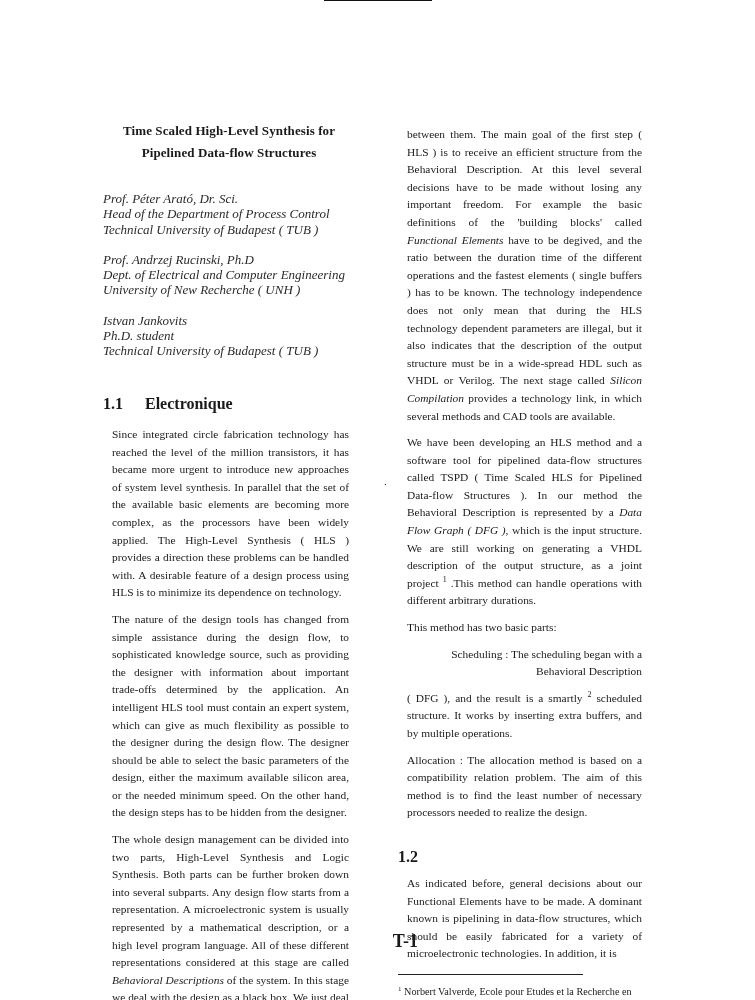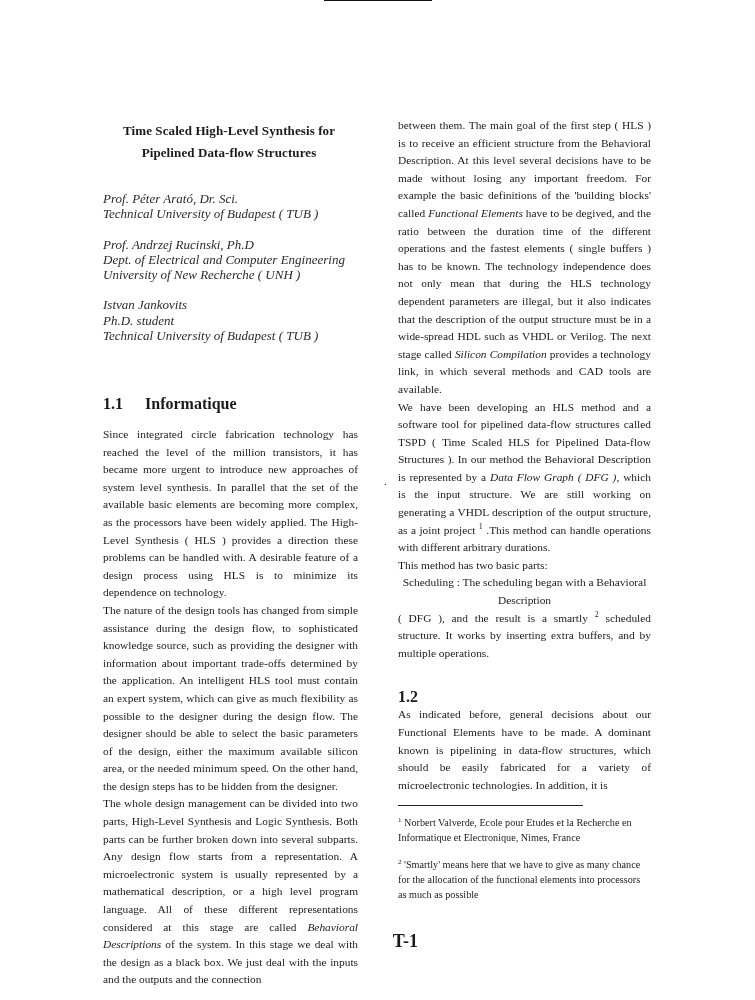--- a/index.html
+++ b/index.html
@@ -24,21 +24,21 @@
     font-style: italic; font-size: 13px; line-height: 15.3px; color: #2a2a2a;
   }
   .author-block { margin-bottom: 15px; }
   .author-line { display: block; white-space: nowrap; }
   .heading {
     font-weight: bold; font-size: 16px; line-height: 18px;
     display: flex;
   }
   .heading .num { width: 42px; flex: none; }
   .heading .txt { flex: 1; }
-  .para { text-align: justify; margin: 0; }
+  .para { text-align: justify; margin: 9px; }
   .para em { font-style: italic; }
   sup { font-size: 8px; line-height: 0; vertical-align: 5px; }
   .footnote-rule {
     width: 185px; height: 1px; background: #222; margin: 0 0 9px 0;
   }
   .footnote { font-size: 10.2px; line-height: 15px; margin-bottom: 12px; text-align: left; }
   .footnote sup { font-size: 7px; vertical-align: 4px; }
   .page-num {
     position: absolute; left: 368px; top: 931px; width: 50px; text-align: right;
     font-weight: bold; font-size: 18px;
@@ -51,50 +51,52 @@
 <div class="top-rule"></div>
 
 <div class="title">
   <div>Time Scaled High-Level Synthesis for</div>
   <div>Pipelined Data-flow Structures</div>
 </div>
 
 <div class="authors">
   <div class="author-block">
     <span class="author-line">Prof. Péter Arató, Dr. Sci.</span>
+    <span class="author-line">Head of the Department of Process Control</span>
     <span class="author-line">Technical University of Budapest ( TUB )</span>
   </div>
   <div class="author-block">
     <span class="author-line">Prof. Andrzej Rucinski, Ph.D</span>
     <span class="author-line">Dept. of Electrical and Computer Engineering</span>
     <span class="author-line">University of New Recherche ( UNH )</span>
   </div>
   <div class="author-block">
     <span class="author-line">Istvan Jankovits</span>
     <span class="author-line">Ph.D. student</span>
     <span class="author-line">Technical University of Budapest ( TUB )</span>
   </div>
 </div>
 
 <div class="col col-left" style="top:395px;">
   <div class="heading" style="margin-bottom:13px;">
     <span class="num">1.1</span>
-    <span class="txt">Informatique</span>
+    <span class="txt">Electronique</span>
   </div>
   <p class="para">Since integrated circle fabrication technology has reached the level of the million transistors, it has became more urgent to introduce new approaches of system level synthesis. In parallel that the set of the available basic elements are becoming more complex, as the processors have been widely applied. The High-Level Synthesis ( HLS ) provides a direction these problems can be handled with. A desirable feature of a design process using HLS is to minimize its dependence on technology.</p>
   <p class="para">The nature of the design tools has changed from simple assistance during the design flow, to sophisticated knowledge source, such as providing the designer with information about important trade-offs determined by the application. An intelligent HLS tool must contain an expert system, which can give as much flexibility as possible to the designer during the design flow. The designer should be able to select the basic parameters of the design, either the maximum available silicon area, or the needed minimum speed. On the other hand, the design steps has to be hidden from the designer.</p>
   <p class="para"><span>The whole design management can be divided into two parts, High-Level Synthesis and Logic Synthesis. Both parts can be further broken down into several subparts. Any design flow starts from a representation. A microelectronic system is usually represented by a mathematical description, or a high level program language. All of these different representations considered at this stage are called </span><em>Behavioral Descriptions</em><span> of the system. In this stage we deal with the design as a black box. We just deal with the inputs and the outputs and the connection</span></p>
 </div>
 
 <div class="col col-right" style="top:117px;">
   <p class="para"><span>between them. The main goal of the first step ( HLS ) is to receive an efficient structure from the Behavioral Description. At this level several decisions have to be made without losing any important freedom. For example the basic definitions of the 'building blocks' called </span><em>Functional Elements</em><span> have to be degived, and the ratio between the duration time of the different operations and the fastest elements ( single buffers ) has to be known. The technology independence does not only mean that during the HLS technology dependent parameters are illegal, but it also indicates that the description of the output structure must be in a wide-spread HDL such as VHDL or Verilog. The next stage called </span><em>Silicon Compilation</em><span> provides a technology link, in which several methods and CAD tools are available.</span></p>
   <p class="para"><span>We have been developing an HLS method and a software tool for pipelined data-flow structures called TSPD ( Time Scaled HLS for Pipelined Data-flow Structures ). In our method the Behavioral Description is represented by a </span><em>Data Flow Graph ( DFG )</em><span>, which is the input structure. We are still working on generating a VHDL description of the output structure, as a joint project </span><sup>1</sup><span> .This method can handle operations with different arbitrary durations.</span></p>
   <p class="para">This method has two basic parts:</p>
-  <p class="para" style="text-align:center;">Scheduling : The scheduling began with a Behavioral Description</p>
+  <p class="para" style="text-align:right;">Scheduling : The scheduling began with a Behavioral Description</p>
   <p class="para"><span>( DFG ), and the result is a smartly </span><sup>2</sup><span> scheduled structure. It works by inserting extra buffers, and by multiple operations.</span></p>
+  <p class="para">Allocation : The allocation method is based on a compatibility relation problem. The aim of this method is to find the least number of necessary processors needed to realize the design.</p>
 
   <div class="heading" style="margin-top:26px; ">
     <span class="num">1.2</span>
   </div>
   <p class="para">As indicated before, general decisions about our Functional Elements have to be made. A dominant known is pipelining in data-flow structures, which should be easily fabricated for a variety of microelectronic technologies. In addition, it is</p>
 
   <div style="margin-top:11px;">
     <div class="footnote-rule"></div>
     <div class="footnote"><sup>1</sup><span> Norbert Valverde, Ecole pour Etudes et la Recherche en Informatique et Electronique, Nimes, France</span></div>
     <div class="footnote"><sup>2</sup><span> 'Smartly' means here that we have to give as many chance for the allocation of the functional elements into processors as much as possible</span></div>

